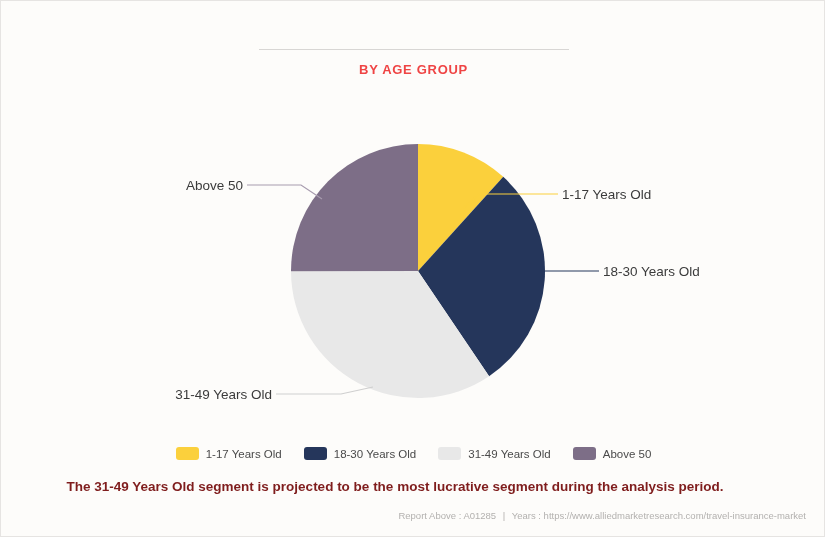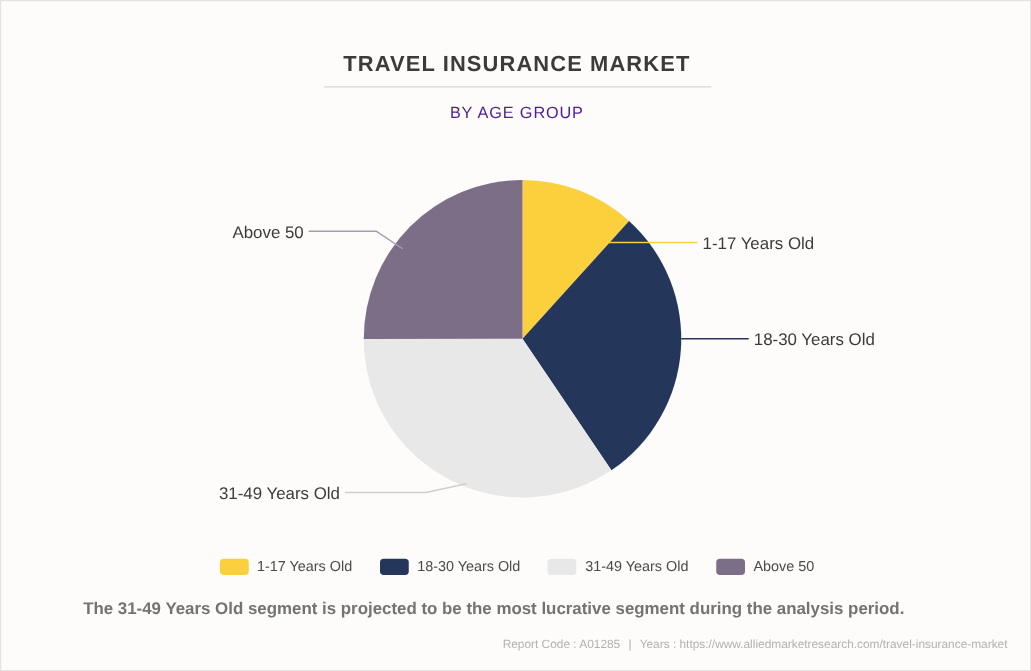--- a/index.html
+++ b/index.html
@@ -36,23 +36,23 @@
   }
   #title-rule {
     width: 310px;
     height: 1px;
     background: #d8d6d4;
     margin: 8px auto 0 auto;
   }
   #chart-subtitle {
     margin-top: 12px;
     font-size: 13px;
-    font-weight: normal;
+    font-weight: bold;
     letter-spacing: 0.7px;
-    color: #4c1d95;
+    color: #ef4444;
   }
   
   #plot {
     position: absolute;
     left: 0;
     top: 110px;
     width: 825px;
     height: 320px;
   }
   #plot svg {
@@ -92,41 +92,40 @@
   }
   
   #caption {
     position: absolute;
     left: 0;
     top: 478px;
     width: 788px;
     text-align: center;
     font-size: 13.5px;
     font-weight: bold;
-    color: #737373;
+    color: #7f1d1d;
   }
   #footer {
     position: absolute;
     right: 18px;
     top: 509px;
     font-size: 9.5px;
     color: #b3b1af;
     white-space: nowrap;
   }
   #footer .sep {
     padding: 0 4px;
   }
 </style>
 </head>
 <body>
 
 <div id="card">
 
   <div id="header">
-    <div id="chart-title">TRAVEL INSURANCE MARKET</div>
     <div id="title-rule"></div>
     <div id="chart-subtitle">BY AGE GROUP</div>
   </div>
 
   <div id="plot">
     <svg width="825" height="320" viewBox="0 0 825 320">
 
       <g>
           <path d="M 417 160 L 417.00 33.00 A 127 127 0 0 1 502.25 65.86 Z" fill="#fbd03c"></path>
           <path d="M 417 160 L 502.25 65.86 A 127 127 0 0 1 488.12 265.22 Z" fill="#25365b"></path>
@@ -161,18 +160,18 @@
     </div>
     <div class="legend-item">
       <span class="legend-swatch" style="background:#7d6e87"></span>
       <span class="legend-label">Above 50</span>
     </div>
   </div>
 
   <div id="caption">The 31-49 Years Old segment is projected to be the most lucrative segment during the analysis period.</div>
 
   <div id="footer">
-    <span>Report Code : A01285</span>
+    <span>Report Above : A01285</span>
     <span class="sep">|</span>
     <span>Years : https://www.alliedmarketresearch.com/travel-insurance-market</span>
   </div>
 
 </div>
 
 </body></html>

